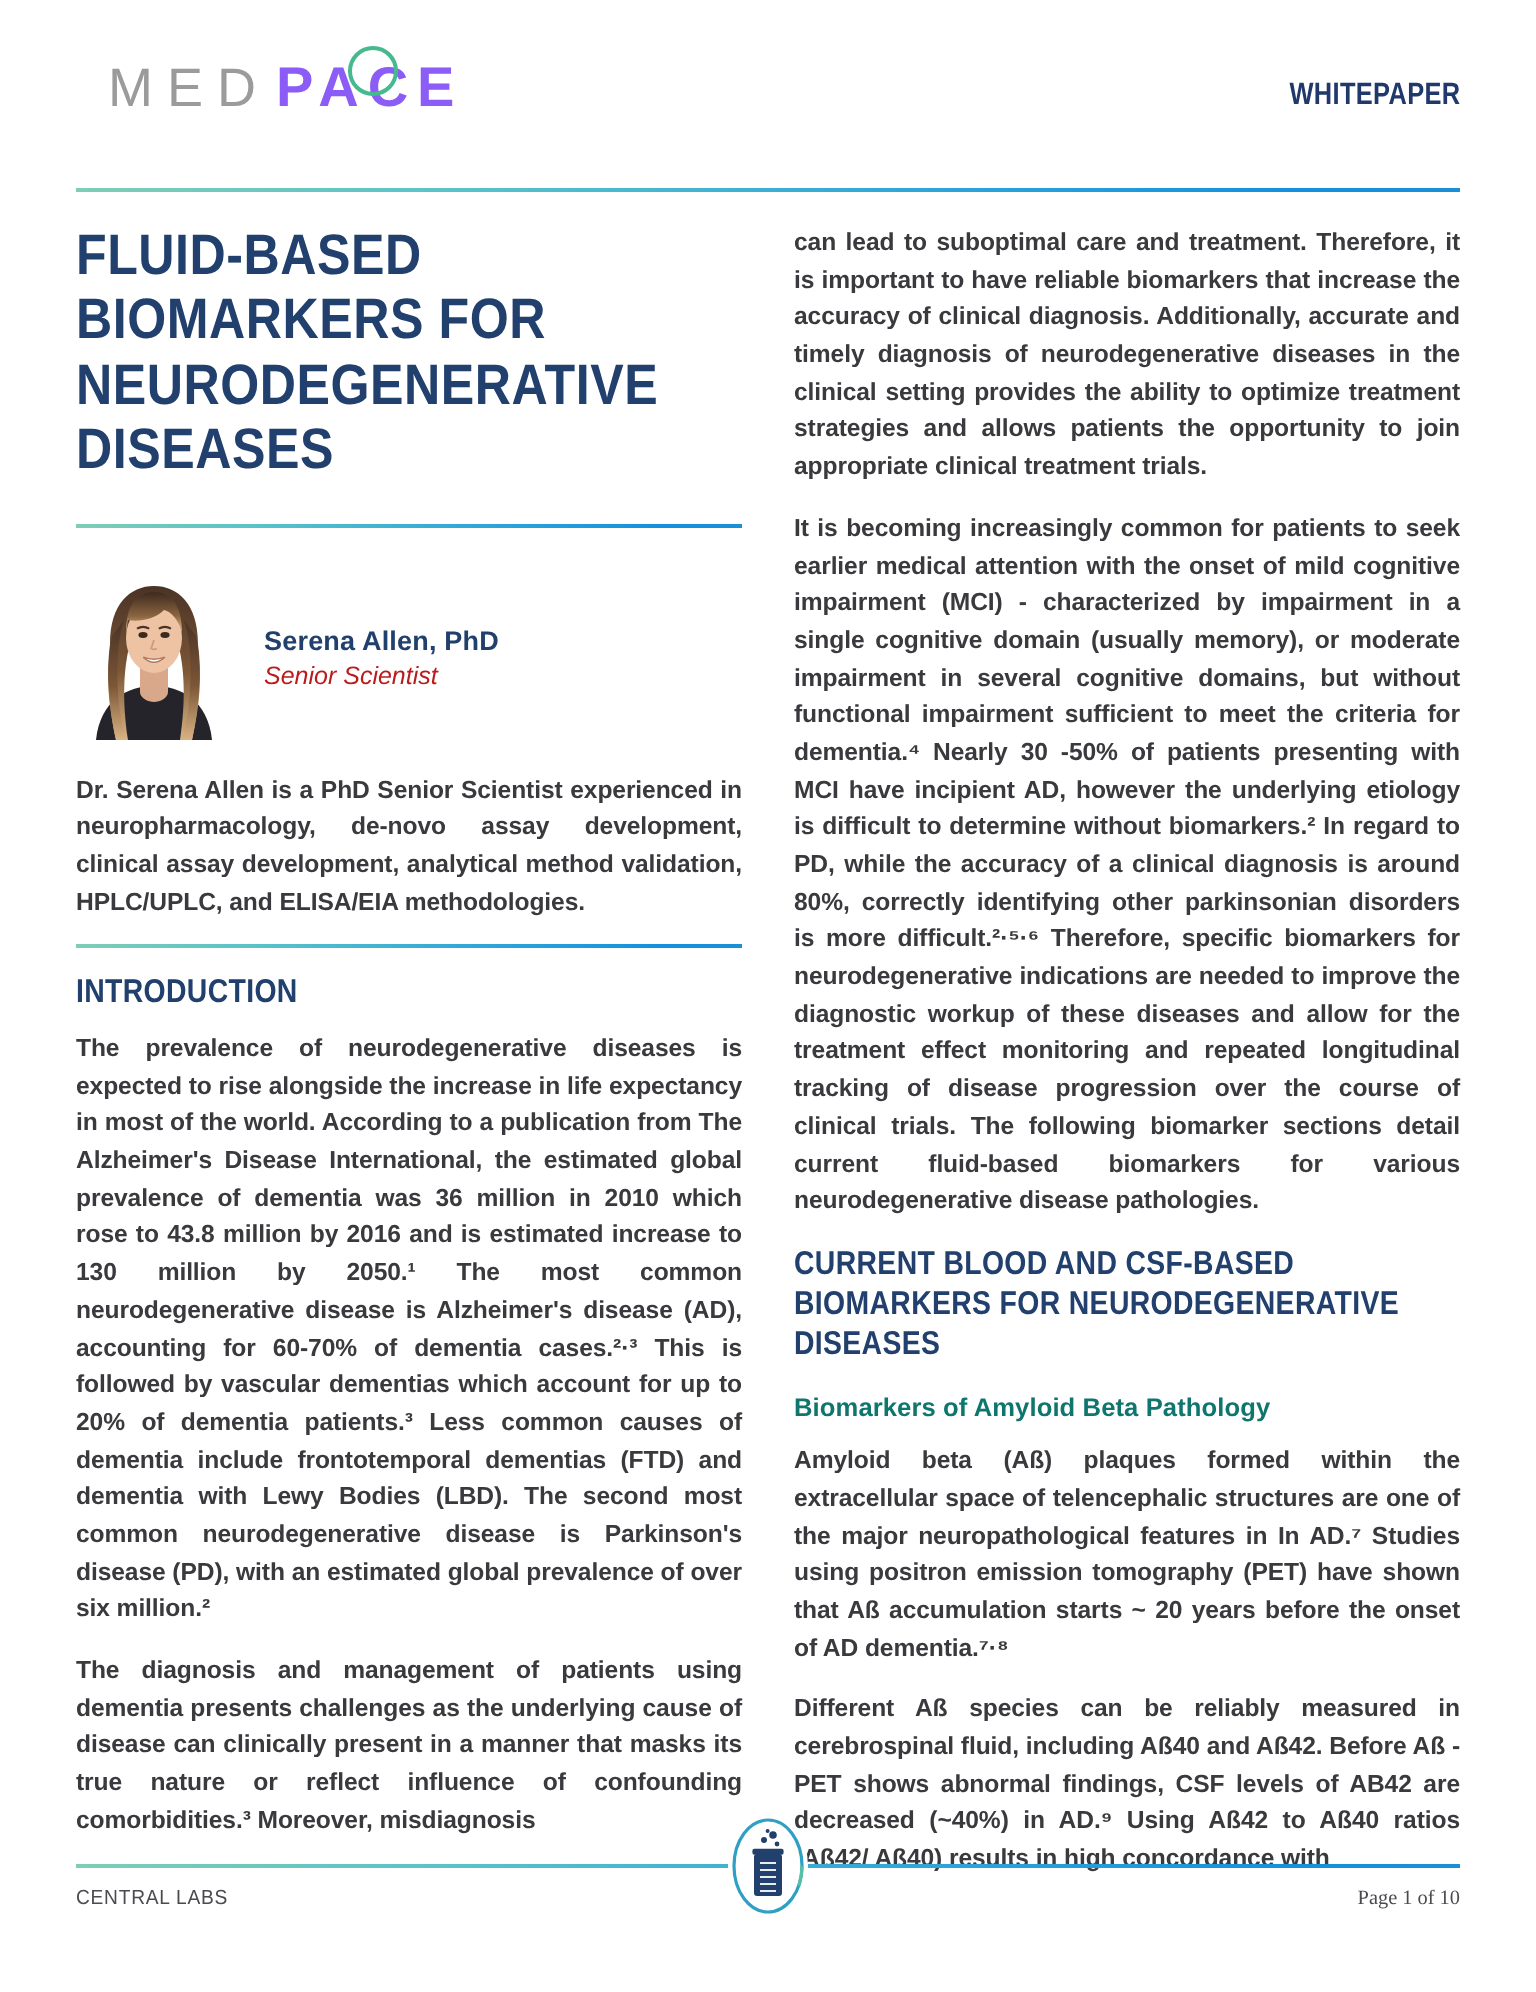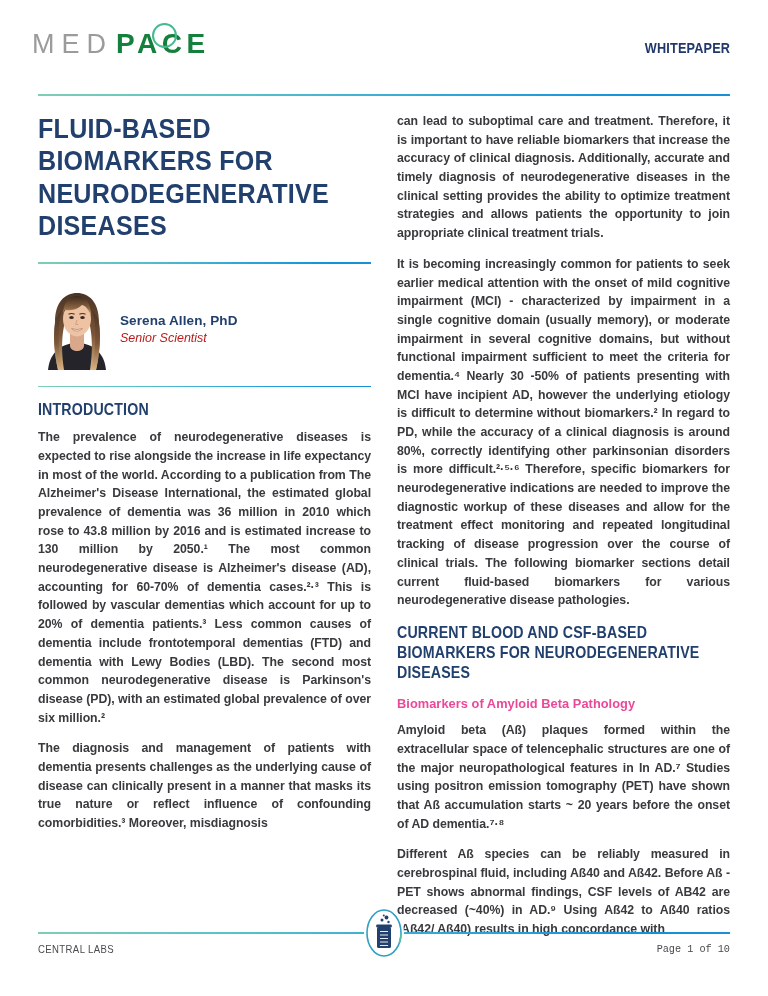--- a/index.html
+++ b/index.html
@@ -23,21 +23,21 @@
     width: 768px;
     height: 996px;
     background: #fff;
     padding: 0;
   }
 
   
   .header {
     position: absolute;
     top: 28px;
-    left: 32px;
+    left: 54px;
     right: 38px;
     height: 46px;
     display: flex;
     align-items: flex-start;
     justify-content: space-between;
   }
   .logo {
     position: relative;
     display: flex;
     align-items: baseline;
@@ -47,21 +47,21 @@
     font-family: "Liberation Sans", sans-serif;
     font-size: 27px;
     letter-spacing: 7px;
     color: #9b9b9b;
     font-weight: 300;
   }
   .logo-pace {
     font-family: "Liberation Sans", sans-serif;
     font-size: 28px;
     letter-spacing: 4.5px;
-    color: #15803d;
+    color: #8b5cf6;
     font-weight: 700;
     margin-left: 3px;
     text-align: center;
   }
   .logo-ring {
     position: absolute;
     left: 120px;
     top: -5px;
     width: 25px;
     height: 25px;
@@ -128,21 +128,21 @@
   .title-rule {
     margin-top: 20px;
     margin-bottom: 22px;
     width: 333px;
   }
 
   
   .author-block {
     display: flex;
     align-items: center;
-    gap: 4px;
+    gap: 16px;
     margin-bottom: 16px;
     height: 84px;
   }
   .author-photo {
     width: 78px;
     height: 84px;
     position: relative;
     overflow: hidden;
     background: #ffffff;
     flex: none;
@@ -203,21 +203,21 @@
   }
   h2.section-head.wide {
     font-size: 16.5px;
     margin-top: 2px;
     margin-bottom: 14px;
   }
   h3.sub-head {
     font-family: "Liberation Sans", sans-serif;
     font-weight: 700;
     font-size: 12.8px;
-    color: #ec4899;
+    color: #0f766e;
     margin: 0 0 10px 0;
     letter-spacing: 0.05px;
   }
 
   
   .footer {
     position: absolute;
     left: 38px;
     right: 38px;
     bottom: 22px;
@@ -262,21 +262,21 @@
   }
   .footer-left {
     font-family: "Liberation Sans", sans-serif;
     font-size: 10.2px;
     letter-spacing: 0.4px;
     color: #4a4a4f;
     transform: scaleX(0.94);
     transform-origin: left center;
   }
   .footer-right {
-    font-family: Liberation Mono, monospace;
+    font-family: Liberation Serif, serif;
     font-size: 10.2px;
     color: #4a4a4f;
   }
 </style>
 </head>
 <body>
 
 <div class="page">
 
   <div class="header">
@@ -337,27 +337,28 @@
 
             <path d="M33.6 42.6 Q39 47.6 44.4 42.6 Q39 44.6 33.6 42.6 Z" fill="#ffffff" stroke="#b07a61" stroke-width="0.7"></path>
           </svg>
         </div>
         <div class="author-meta">
           <div class="author-name">Serena Allen, PhD</div>
           <div class="author-role">Senior Scientist</div>
         </div>
       </div>
 
+      <p class="body bio">Dr. Serena Allen is a PhD Senior Scientist experienced in neuropharmacology, de-novo assay development, clinical assay development, analytical method validation, HPLC/UPLC, and ELISA/EIA methodologies.</p>
 
       <div class="rule rule-thin section-rule"></div>
 
       <h2 class="section-head">INTRODUCTION</h2>
 
       <p class="body">The prevalence of neurodegenerative diseases is expected to rise alongside the increase in life expectancy in most of the world. According to a publication from The Alzheimer's Disease International, the estimated global prevalence of dementia was 36 million in 2010 which rose to 43.8 million by 2016 and is estimated increase to 130 million by 2050.¹ The most common neurodegenerative disease is Alzheimer's disease (AD), accounting for 60-70% of dementia cases.²·³ This is followed by vascular dementias which account for up to 20% of dementia patients.³ Less common causes of dementia include frontotemporal dementias (FTD) and dementia with Lewy Bodies (LBD). The second most common neurodegenerative disease is Parkinson's disease (PD), with an estimated global prevalence of over six million.²</p>
-      <p class="body">The diagnosis and management of patients with dementia presents challenges as the underlying cause of disease can clinically present in a manner that masks its true nature or reflect influence of confounding comorbidities.³ Moreover, misdiagnosis</p>
+      <p class="body">The diagnosis and management of patients using dementia presents challenges as the underlying cause of disease can clinically present in a manner that masks its true nature or reflect influence of confounding comorbidities.³ Moreover, misdiagnosis</p>
 
     </div>
 
     <div class="col">
 
       <p class="body">can lead to suboptimal care and treatment. Therefore, it is important to have reliable biomarkers that increase the accuracy of clinical diagnosis. Additionally, accurate and timely diagnosis of neurodegenerative diseases in the clinical setting provides the ability to optimize treatment strategies and allows patients the opportunity to join appropriate clinical treatment trials.</p>
       <p class="body">It is becoming increasingly common for patients to seek earlier medical attention with the onset of mild cognitive impairment (MCI) - characterized by impairment in a single cognitive domain (usually memory), or moderate impairment in several cognitive domains, but without functional impairment sufficient to meet the criteria for dementia.⁴ Nearly 30 -50% of patients presenting with MCI have incipient AD, however the underlying etiology is difficult to determine without biomarkers.² In regard to PD, while the accuracy of a clinical diagnosis is around 80%, correctly identifying other parkinsonian disorders is more difficult.²·⁵·⁶ Therefore, specific biomarkers for neurodegenerative indications are needed to improve the diagnostic workup of these diseases and allow for the treatment effect monitoring and repeated longitudinal tracking of disease progression over the course of clinical trials. The following biomarker sections detail current fluid-based biomarkers for various neurodegenerative disease pathologies.</p>
 
       <h2 class="section-head wide">CURRENT BLOOD AND CSF-BASED BIOMARKERS FOR NEURODEGENERATIVE DISEASES</h2>
 

